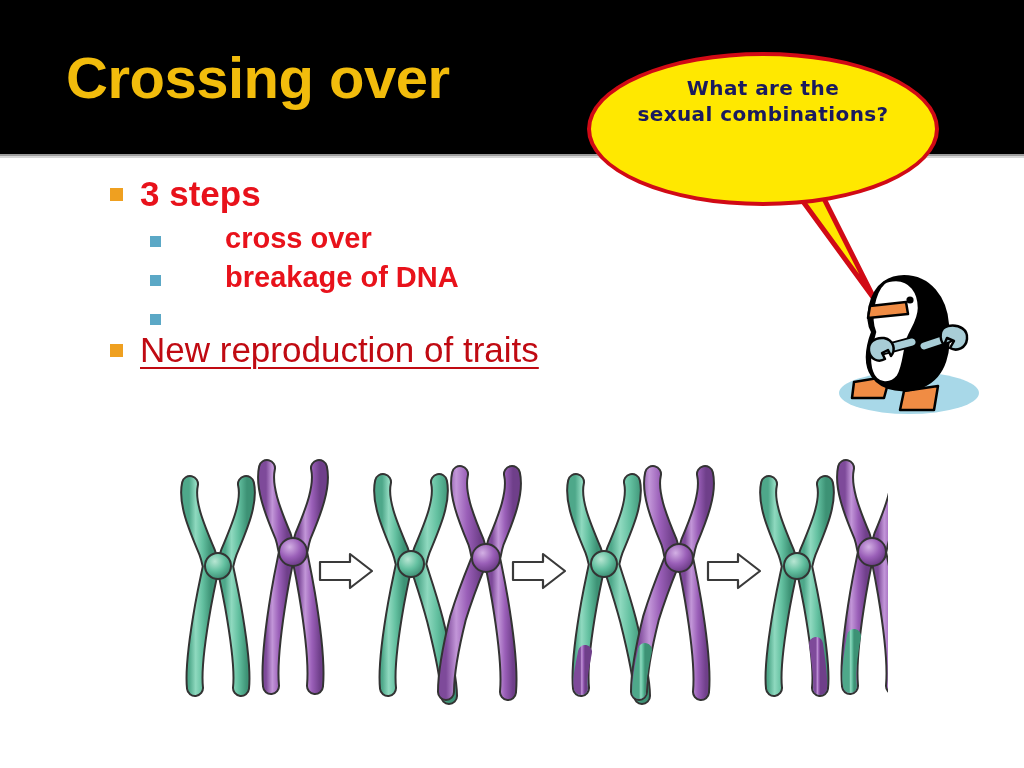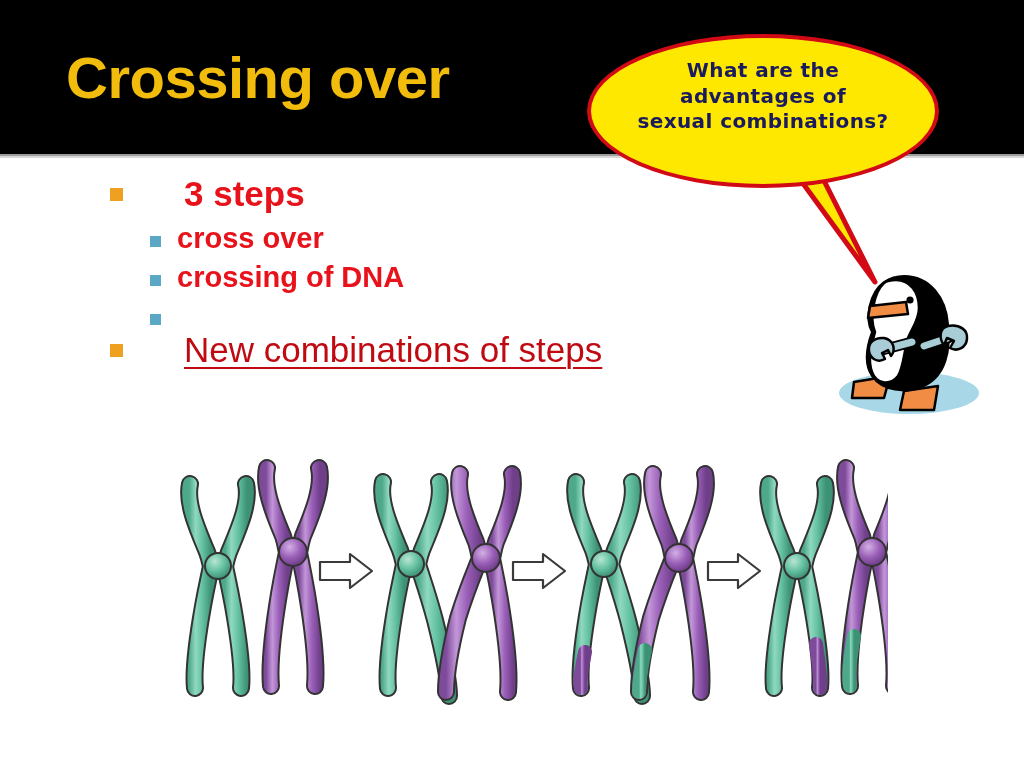--- a/index.html
+++ b/index.html
@@ -52,21 +52,21 @@
   #bullet-list {
     position: absolute;
     left: 110px;
     top: 172px;
     width: 600px;
   }
   .bullet-row {
     display: flex;
     align-items: flex-start;
   }
-  .bullet-l1 { margin-bottom: 4px; gap: 44px; }
+  .bullet-l1 { margin-bottom: 4px; }
   .bullet-l2 { margin-left: 40px; margin-bottom: 3px; }
 
   .marker-orange {
     width: 13px; height: 13px;
     background: # efa020;
     background: #efa020;
     flex: 0 0 auto;
     margin-top: 16px;
     margin-right: 17px;
   }
@@ -83,34 +83,35 @@
     color: #e8121b;
     line-height: 1.25;
     white-space: nowrap;
   }
   .text-l2 {
     font-size: 29px;
     font-weight: bold;
     color: #e8121b;
     line-height: 1.25;
     white-space: nowrap;
+    margin-left: 48px;
   }
   .text-l1.plain-underline {
     font-weight: normal;
     color: #c00a12;
     text-decoration: underline;
     text-underline-offset: 5px;
     text-decoration-thickness: 2px;
   }
 
   
   #speech-bubble-group {
     position: absolute;
     left: 585px;
-    top: 32px;
+    top: 50px;
     width: 365px;
     height: 265px;
   }
   #bubble-tail {
     position: absolute;
     left: 0; top: 0;
     width: 365px; height: 265px;
   }
   #bubble-ellipse {
     position: absolute;
@@ -176,42 +177,41 @@
       <span class="text-l1">3 steps</span>
     </div>
 
     <div class="bullet-row bullet-l2">
       <span class="marker-teal"></span>
       <span class="text-l2">cross over</span>
     </div>
 
     <div class="bullet-row bullet-l2">
       <span class="marker-teal"></span>
-      <span class="text-l2">crossing of DNA</span>
+      <span class="text-l2">breakage of DNA</span>
     </div>
 
     <div class="bullet-row bullet-l2">
       <span class="marker-teal"></span>
     </div>
 
     <div class="bullet-row bullet-l1">
       <span class="marker-orange"></span>
-      <span class="text-l1 plain-underline">New combinations of steps</span>
+      <span class="text-l1 plain-underline">New reproduction of traits</span>
     </div>
 
   </div>
 
   <div id="speech-bubble-group">
     <svg id="bubble-tail" viewBox="0 0 365 265">
       <polygon points="195,120 212,95 290,250" fill="#ffe800" stroke="#d10a15" stroke-width="5" stroke-linejoin="round"></polygon>
     </svg>
     <div id="bubble-ellipse"></div>
     <div id="bubble-text">
       <div>What are the</div>
-      <div>advantages of</div>
       <div>sexual combinations?</div>
     </div>
   </div>
 
   <svg id="penguin" viewBox="0 0 180 162">
 
     <ellipse cx="97" cy="135" rx="70" ry="21" fill="#a8d8e8"></ellipse>
 
     <polygon points="42,124 78,118 72,140 40,140" fill="#f08c44" stroke="#000" stroke-width="2.5" stroke-linejoin="round"></polygon>
 

